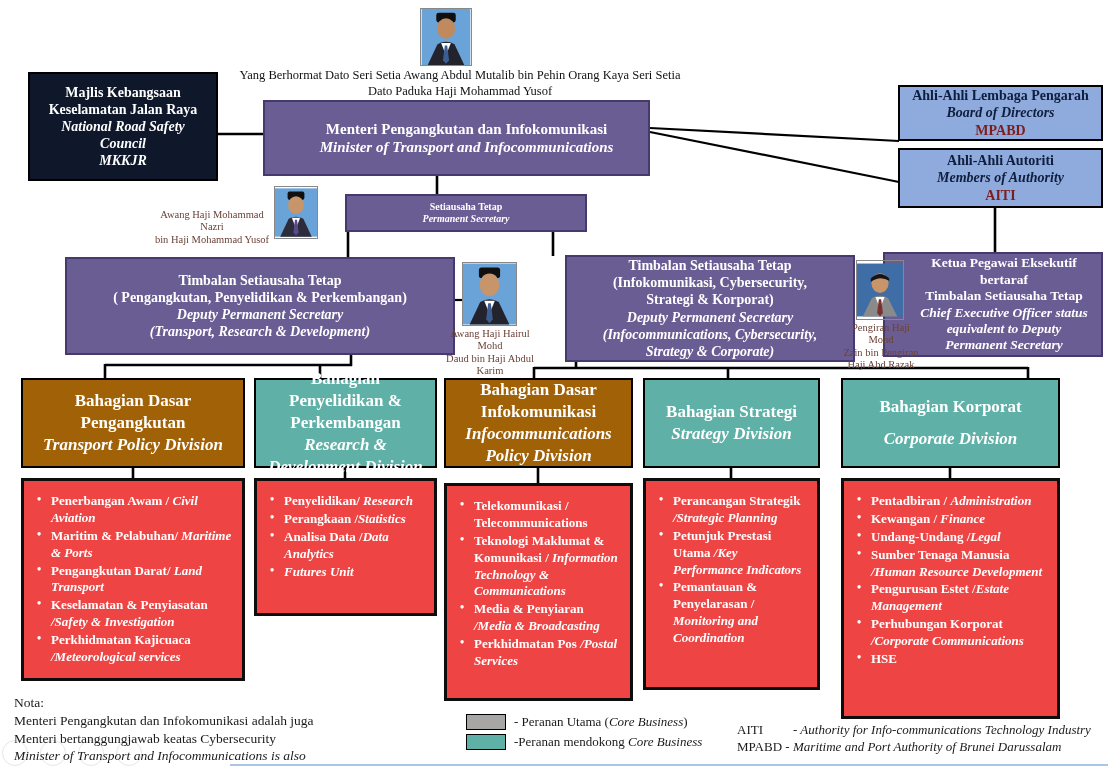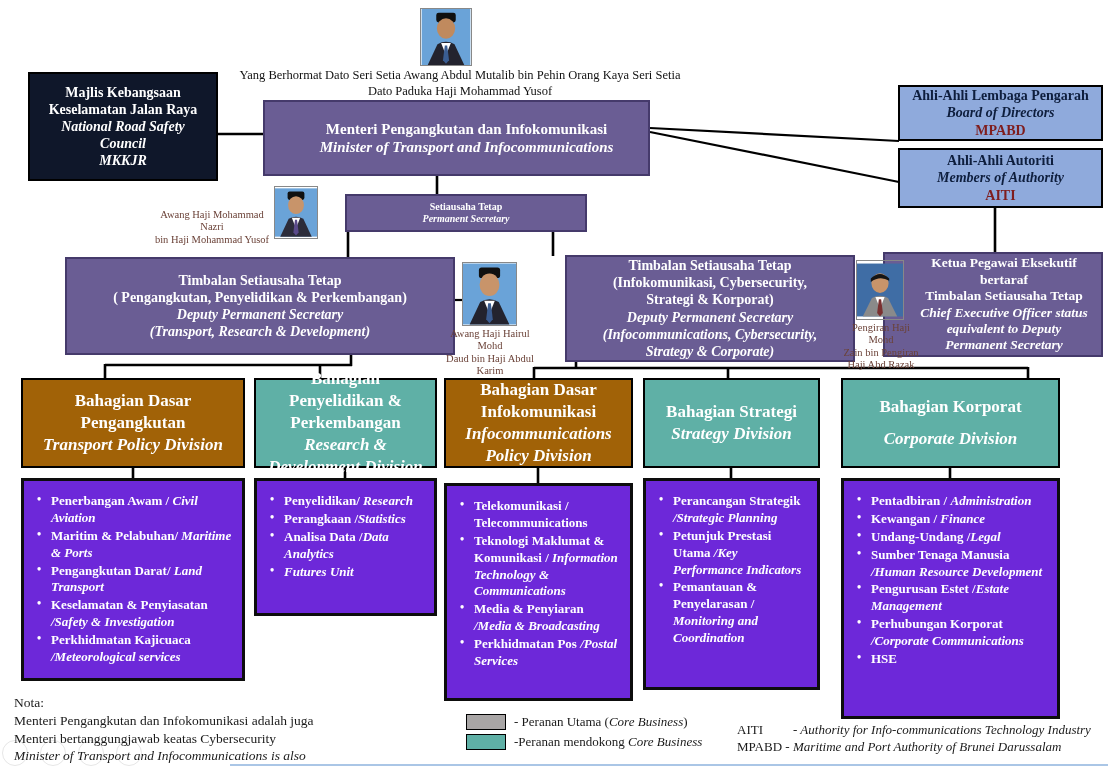--- a/index.html
+++ b/index.html
@@ -7,21 +7,21 @@
          font-family:"Liberation Serif","DejaVu Serif",serif;color:#1a1a1a;}
   .abs{position:absolute;box-sizing:border-box;}
   .box{border:2px solid #000;display:flex;flex-direction:column;justify-content:center;
        text-align:center;font-weight:bold;line-height:1.22;z-index:2;}
   .purple{background:#6a5d94;border-color:#453a6b;color:#fff;}
   .orange{background:#0f172a;border-color:#000;color:#fff;}
   .blue{background:#8faadc;border-color:#000;color:#0e1e3d;}
   .blue .white{color:#7f1d1d;}
   .gray{background:#a16207;border-color:#000;color:#fff;}
   .teal{background:#5fb0a6;border-color:#000;color:#fff;}
-  .red{background:#6d28d9;border:3px solid #0d0d0d;color:#fff;z-index:2;}
+  .red{background:#ef4444;border:3px solid #0d0d0d;color:#fff;z-index:2;}
   .it{font-style:italic;}
   .caption{font-size:12.5px;text-align:center;line-height:1.25;color:#111;z-index:2;}
   .name{font-size:10.5px;line-height:1.18;text-align:center;color:#6b4238;z-index:3;}
   .photo{z-index:3;border:1px solid #888;}
   svg.wires{position:absolute;left:0;top:0;z-index:1;}
   ul.items{list-style:none;margin:0;padding:12px 8px 8px 10px;text-align:left;
            font-size:13px;font-weight:bold;line-height:1.3;}
   ul.items li{position:relative;padding-left:17px;margin-bottom:1px;}
   ul.items li::before{content:"\2022";position:absolute;left:3px;top:-1px;font-size:12px;}
   .divttl{font-size:17px;line-height:1.3;padding:0 6px;}

